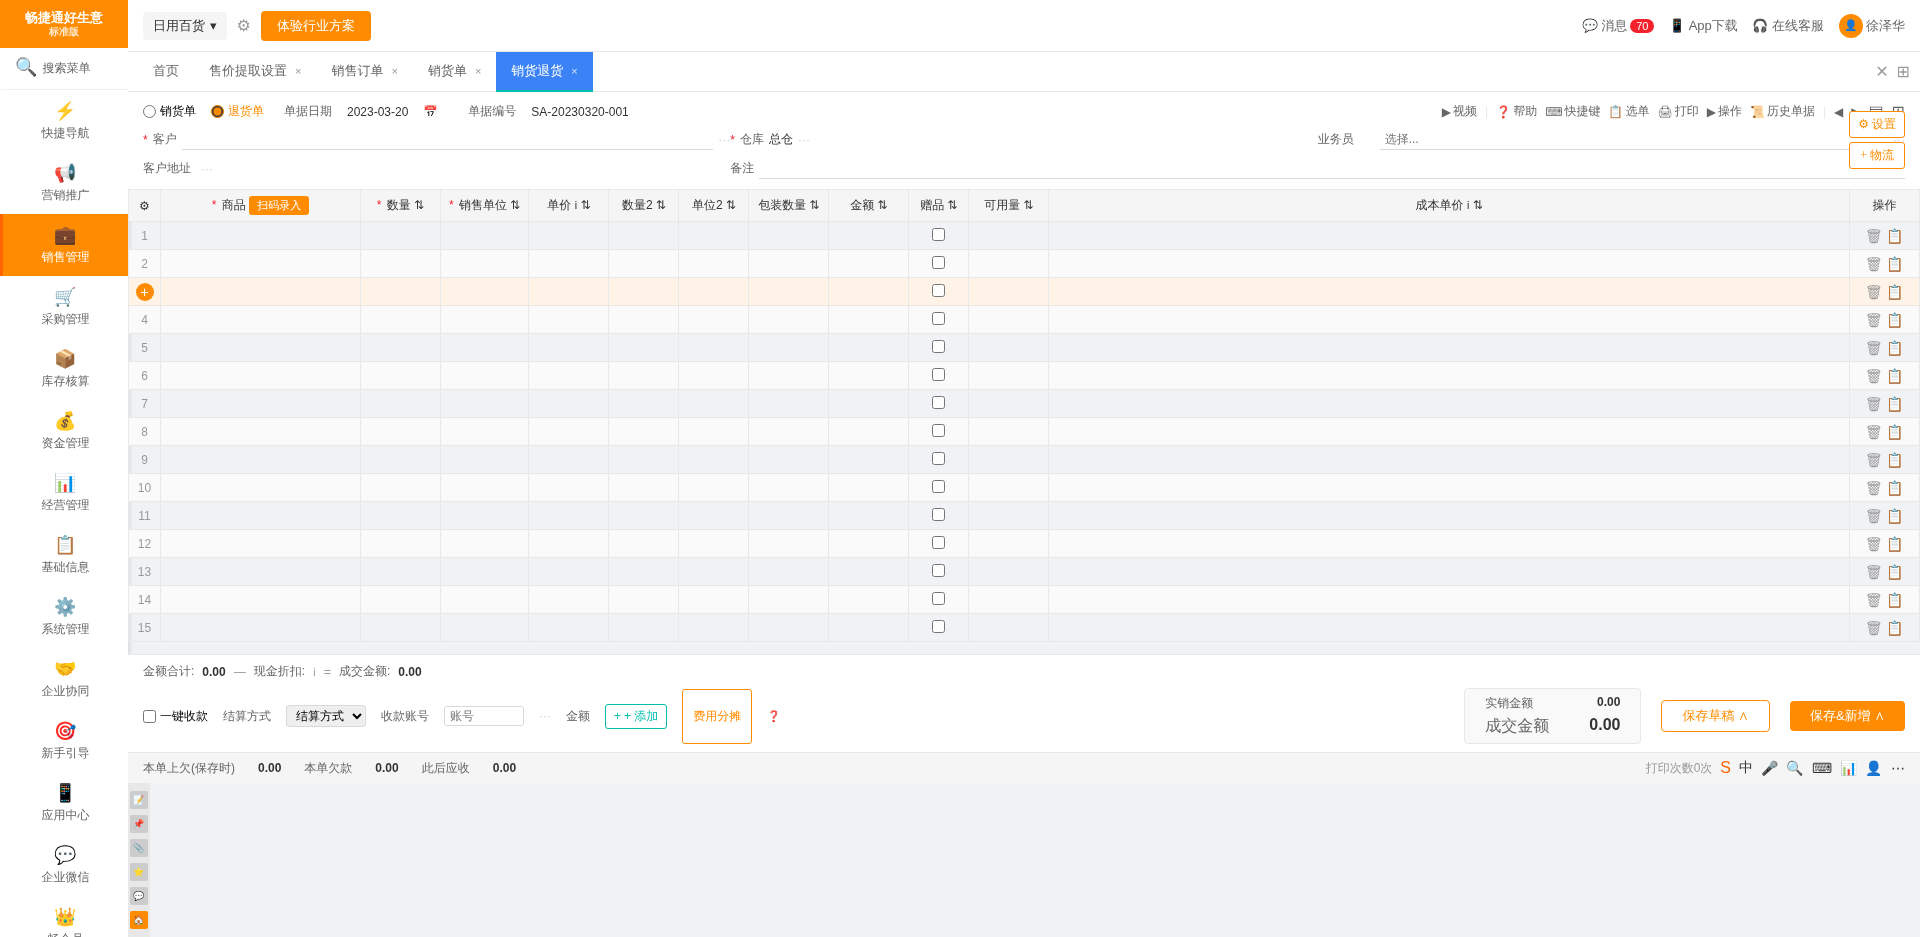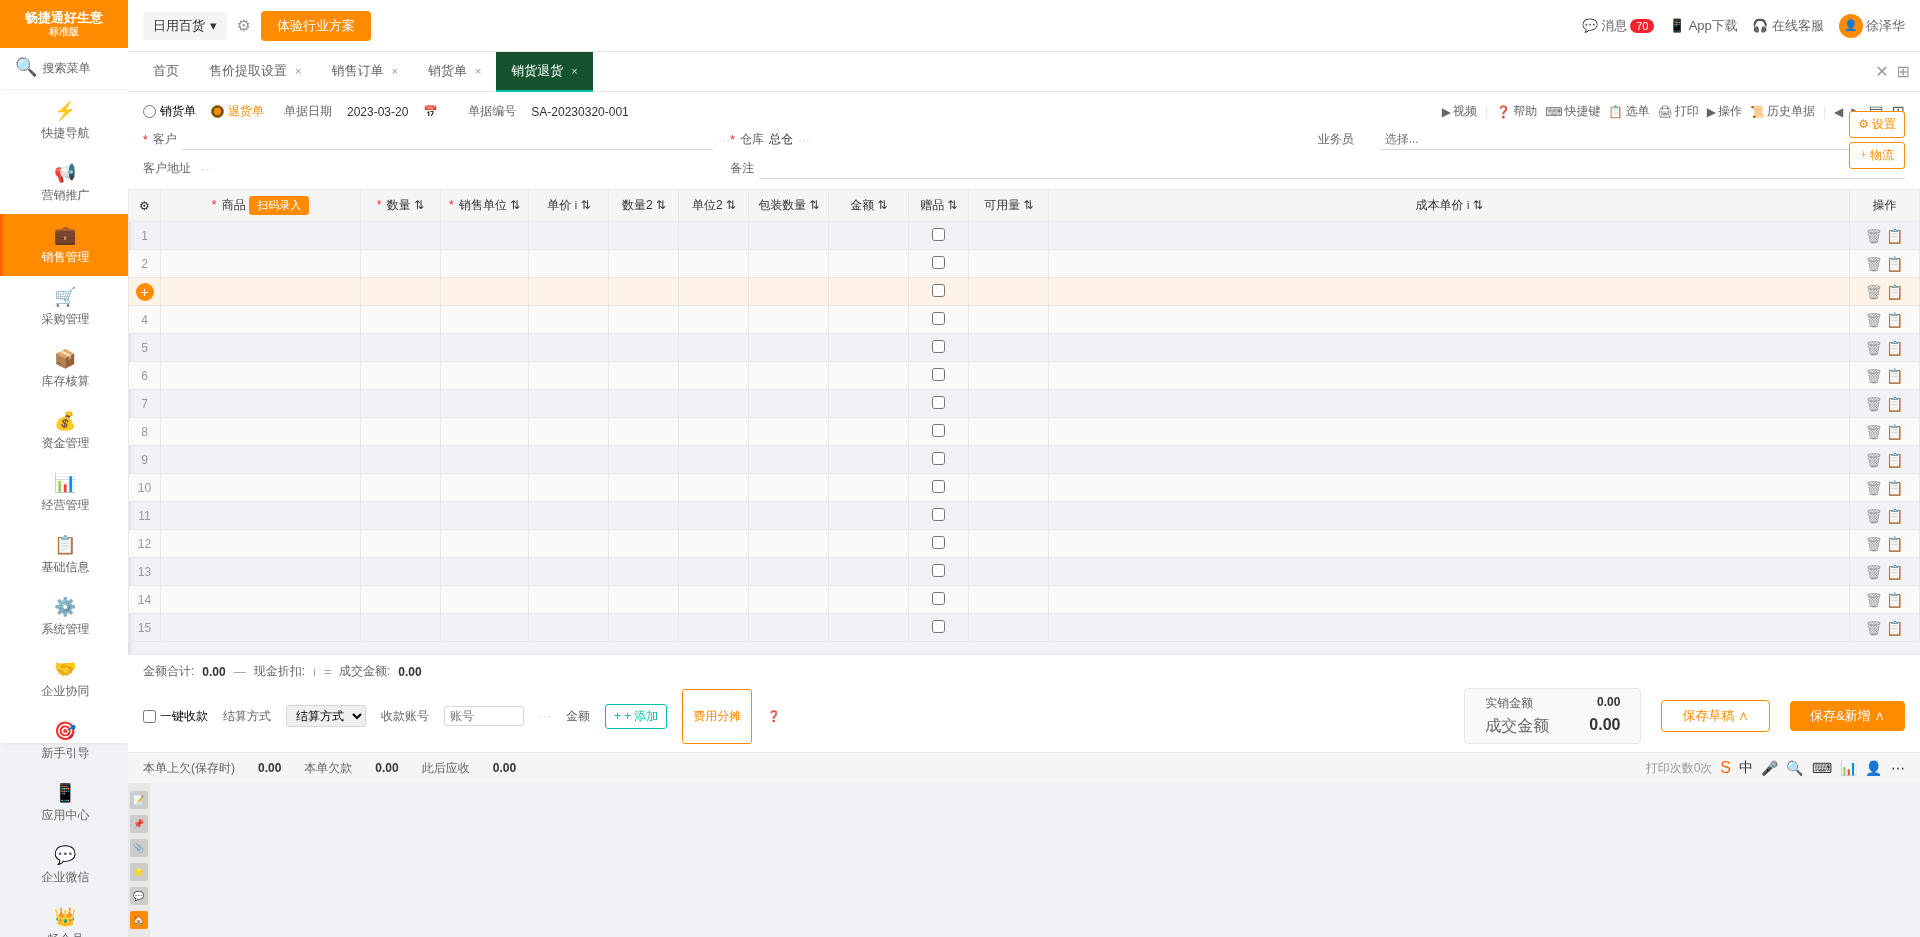--- a/index.html
+++ b/index.html
@@ -1,40 +1,40 @@
 <!DOCTYPE html>
 <html><head>
   <meta charset="utf-8">
   <style>
     * { margin: 0; padding: 0; box-sizing: border-box; }
     body { font-family: 'Microsoft YaHei', Arial, sans-serif; font-size: 12px; background: #f0f2f5; width: 1920px; height: 937px; overflow: hidden; display: flex; }
 
     
-    .sidebar { width: 128px; background: #fff; display: flex; flex-direction: column; height: 743px; box-shadow: 2px 0 4px rgba(0,0,0,0.1); }
+    .sidebar { width: 128px; background: #fff; display: flex; flex-direction: column; height: 937px; box-shadow: 2px 0 4px rgba(0,0,0,0.1); }
     .sidebar-logo { background: #ff8c00; padding: 10px; display: flex; align-items: center; justify-content: center; height: 52px; }
     .sidebar-logo-text { color: #fff; font-size: 14px; font-weight: bold; line-height: 1.2; text-align: center; }
     .sidebar-item { display: flex; flex-direction: column; align-items: center; padding: 10px 5px; cursor: pointer; color: #666; font-size: 12px; border-left: 3px solid transparent; }
     .sidebar-item.active { background: #ff8c00; color: #fff; border-left: 3px solid #ff6600; }
     .sidebar-item .icon { font-size: 18px; margin-bottom: 3px; }
 
     
     .main { flex: 1; display: flex; flex-direction: column; height: 937px; overflow: hidden; }
 
     
     .topbar { height: 52px; background: #fff; display: flex; align-items: center; justify-content: space-between; padding: 0 15px; border-bottom: 1px solid #e8e8e8; }
     .topbar-left { display: flex; align-items: center; gap: 10px; }
     .topbar-select { display: flex; align-items: center; gap: 5px; font-size: 13px; color: #333; background: #f5f5f5; padding: 5px 10px; border-radius: 4px; cursor: pointer; }
     .topbar-btn { background: #ff8c00; color: #fff; border: none; padding: 6px 16px; border-radius: 4px; cursor: pointer; font-size: 13px; }
     .topbar-right { display: flex; align-items: center; gap: 15px; font-size: 13px; color: #666; }
     .badge { background: #f5222d; color: #fff; border-radius: 10px; padding: 1px 6px; font-size: 11px; }
 
     
     .tabs { background: #fff; border-bottom: 1px solid #e8e8e8; display: flex; align-items: center; padding: 0 10px; height: 40px; }
     .tab { padding: 0 15px; height: 40px; display: flex; align-items: center; cursor: pointer; font-size: 13px; color: #666; border-bottom: 2px solid transparent; gap: 5px; }
-    .tab.active { color: #fff; background: #14532d; border-bottom: 2px solid #00bfad; }
+    .tab.active { color: #fff; background: #3b82f6; border-bottom: 2px solid #00bfad; }
     .tab .close { font-size: 11px; color: rgba(255,255,255,0.8); margin-left: 3px; }
     .tab:not(.active) .close { color: #999; }
     .radio-group { display: flex; gap: 15px; align-items: center; }
     .radio-item { display: flex; align-items: center; gap: 4px; cursor: pointer; font-size: 12px; }
     .radio-item input[type=radio] { accent-color: #ff8c00; }
     .doc-info { display: flex; align-items: center; gap: 15px; font-size: 12px; color: #666; }
     .doc-toolbar { display: flex; align-items: center; gap: 8px; font-size: 12px; color: #666; }
     .required { color: #f5222d; }
     .form-input { border: none; border-bottom: 1px solid #d9d9d9; padding: 3px 5px; font-size: 12px; flex: 1; outline: none; color: #333; min-width: 80px; }
     .side-btn { background: #fff; border: 1px solid #e8e8e8; padding: 4px 8px; font-size: 12px; cursor: pointer; border-radius: 3px; white-space: nowrap; color: #666; font-family: Liberation Serif, serif; }

